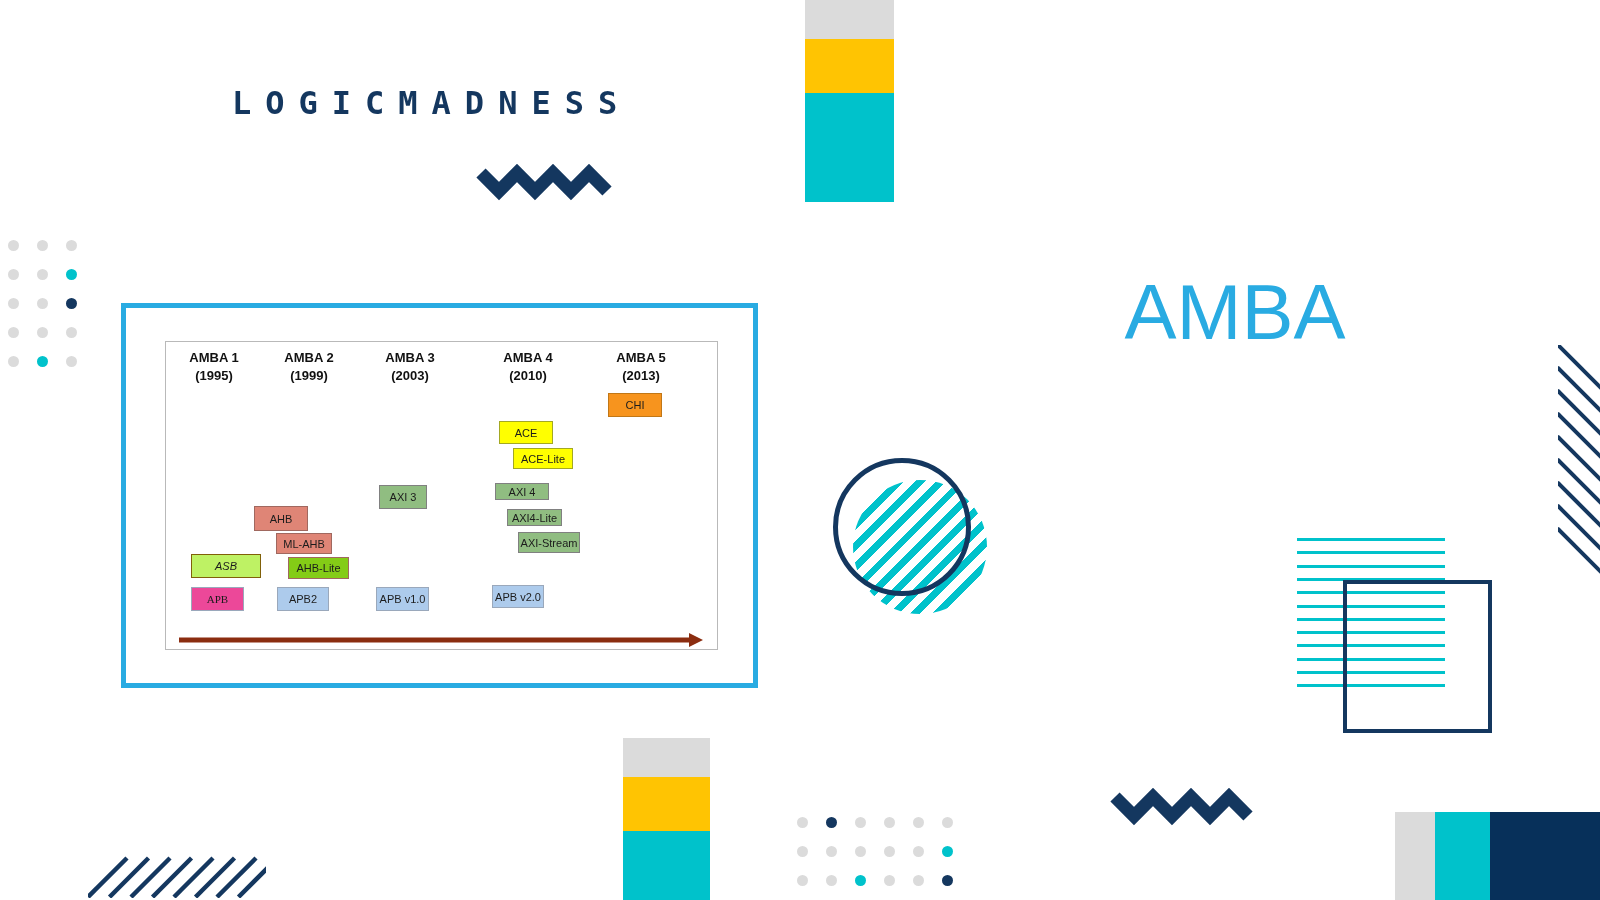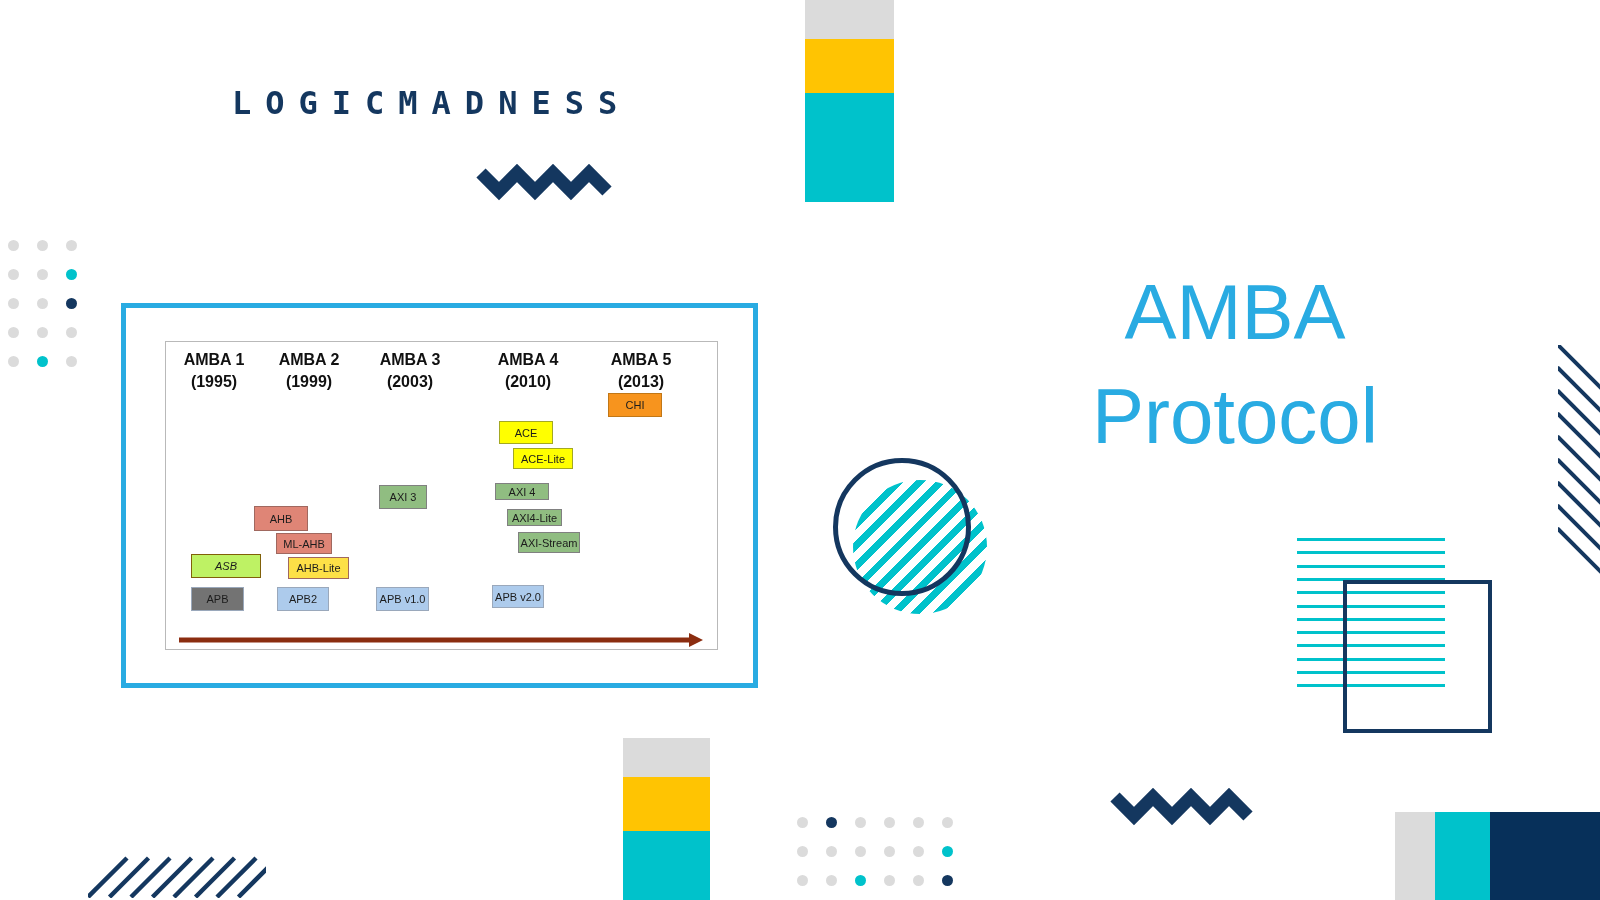--- a/index.html
+++ b/index.html
@@ -30,21 +30,21 @@
   .dots-top-left{left:8px;top:240px;width:100px;height:150px;}
   .dots-bottom{left:797px;top:817px;width:180px;height:90px;}
   .dot{position:absolute;width:11px;height:11px;border-radius:50%;}
 
   
   .diagram-frame{position:absolute;left:121px;top:303px;width:637px;height:385px;
                  border:5px solid var(--sky-blue);background:#fff;box-sizing:border-box;}
   .diagram-inner{position:absolute;left:39px;top:33px;width:553px;height:309px;
                  border:1px solid #b9b9b9;background:#fff;box-sizing:border-box;}
   .col-header{position:absolute;top:7px;transform:translateX(-50%);text-align:center;
-              font-size:16px;font-weight:bold;color:#111;line-height:1.35;white-space:nowrap;}
+              font-size:13px;font-weight:bold;color:#111;line-height:1.35;white-space:nowrap;}
   .pbox{position:absolute;border:1px solid #888;box-sizing:border-box;
         display:flex;align-items:center;justify-content:center;
         font-size:11px;color:#1c1c1c;white-space:nowrap;}
   .timeline-svg{position:absolute;left:0;top:0;pointer-events:none;}
   .timeline-svg line{stroke:var(--arrow-red);stroke-width:5;}
   .timeline-svg polygon{fill:var(--arrow-red);}
 
   
   .title{position:absolute;left:1040px;top:260px;width:390px;text-align:center;
          color:var(--sky-blue);font-size:78px;line-height:104px;font-weight:normal;}
@@ -137,37 +137,36 @@
       <div>
           <div class="pbox" style="left: 442px; top: 51px; width: 54px; height: 24px; background: rgb(247, 148, 30); border-color: rgb(193, 119, 23);">CHI</div>
           <div class="pbox" style="left: 333px; top: 79px; width: 54px; height: 23px; background: rgb(255, 255, 0); border-color: rgb(163, 168, 35);">ACE</div>
           <div class="pbox" style="left: 347px; top: 106px; width: 60px; height: 21px; background: rgb(255, 255, 0); border-color: rgb(163, 168, 35);">ACE-Lite</div>
           <div class="pbox" style="left: 213px; top: 143px; width: 48px; height: 24px; background: rgb(144, 189, 129); border-color: rgb(128, 128, 128);">AXI 3</div>
           <div class="pbox" style="left: 329px; top: 141px; width: 54px; height: 17px; background: rgb(144, 189, 129); border-color: rgb(128, 128, 128);">AXI 4</div>
           <div class="pbox" style="left: 341px; top: 167px; width: 55px; height: 17px; background: rgb(144, 189, 129); border-color: rgb(128, 128, 128);">AXI4-Lite</div>
           <div class="pbox" style="left: 352px; top: 190px; width: 62px; height: 21px; background: rgb(144, 189, 129); border-color: rgb(128, 128, 128);">AXI-Stream</div>
           <div class="pbox" style="left: 88px; top: 164px; width: 54px; height: 25px; background: rgb(223, 133, 118); border-color: rgb(160, 104, 95);">AHB</div>
           <div class="pbox" style="left: 110px; top: 191px; width: 56px; height: 21px; background: rgb(223, 133, 118); border-color: rgb(160, 104, 95);">ML-AHB</div>
-          <div class="pbox" style="left: 122px; top: 215px; width: 61px; height: 22px; background: #fde047; border-color: rgb(160, 104, 95);">AHB-Lite</div>
+          <div class="pbox" style="left: 122px; top: 215px; width: 61px; height: 22px; background: #84cc16; border-color: rgb(160, 104, 95);">AHB-Lite</div>
           <div class="pbox" style="left: 25px; top: 212px; width: 70px; height: 24px; background: #bef264; border-color: rgb(128, 96, 9); font-style: italic;">ASB</div>
-          <div class="pbox" style="left: 25px; top: 245px; width: 53px; height: 24px; background: #737373; border-color: rgb(154, 168, 187);">APB</div>
+          <div class="pbox" style="left: 25px; top: 245px; width: 53px; height: 24px; background: #ec4899; border-color: rgb(154, 168, 187); font-family: Liberation Serif, serif;">APB</div>
           <div class="pbox" style="left: 111px; top: 245px; width: 52px; height: 24px; background: rgb(173, 203, 236); border-color: rgb(154, 168, 187);">APB2</div>
           <div class="pbox" style="left: 210px; top: 245px; width: 53px; height: 24px; background: rgb(173, 203, 236); border-color: rgb(154, 168, 187);">APB v1.0</div>
           <div class="pbox" style="left: 326px; top: 243px; width: 52px; height: 23px; background: rgb(173, 203, 236); border-color: rgb(154, 168, 187);">APB v2.0</div>
         </div>
       <svg class="timeline-svg" width="553" height="309" viewBox="0 0 553 309">
         <line x1="13" y1="298" x2="523" y2="298"></line>
         <polygon points="523,291 537,298 523,305"></polygon>
       </svg>
     </div>
   </div>
 
   <div class="title">
     <div>AMBA</div>
-    <div>Protocol</div>
   </div>
 
   <div class="circle-striped"></div>
   <div class="circle-outline"></div>
 
   <div class="hlines"></div>
   <div class="square-outline"></div>
 
   <svg class="diag diag-top-right" width="42" height="240" viewBox="0 0 42 240">
     <line x1="0" y1="0" x2="46" y2="46"></line>

